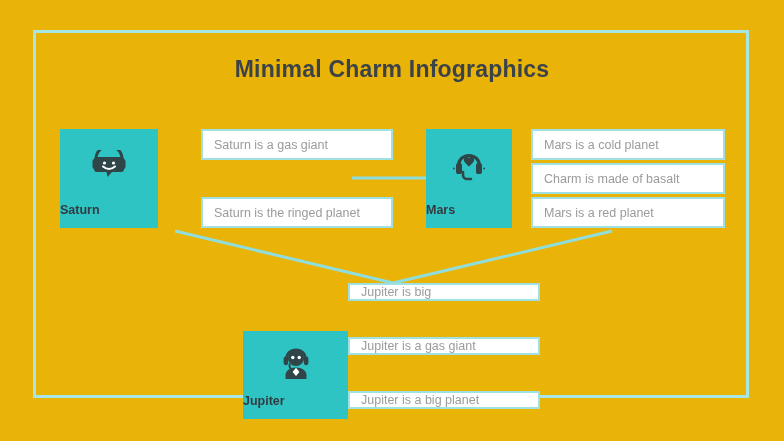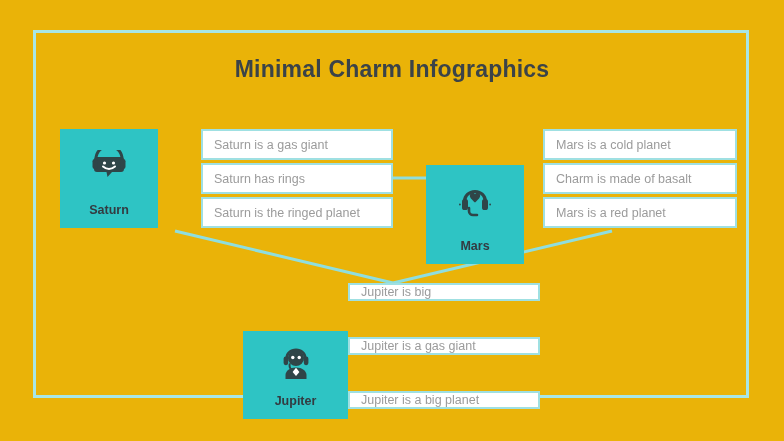--- a/index.html
+++ b/index.html
@@ -52,21 +52,20 @@
   
   .block {
     position: absolute;
     display: flex;
     align-items: stretch;
   }
   .panel {
     background: #2ec4c4;
     display: flex;
     flex-direction: column;
-    align-items: center;
     justify-content: flex-end;
     box-sizing: border-box;
     padding-bottom: 7px;
   }
   .panel-icon {
     flex: 1 1 auto;
     display: flex;
     align-items: center;
     justify-content: center;
     width: 100%;
@@ -97,21 +96,21 @@
     color: #9b9b9b;
   }
 
   
   #block-saturn { left: 60px;  top: 129px; }
   #block-saturn .panel { width: 98px;  height: 99px; }
   #block-saturn .rows  { width: 192px; height: 99px; margin-left: 43px; }
   #block-saturn .fact-row { height: 31px; width: 192px; }
 
   #block-mars { left: 426px; top: 129px; }
-  #block-mars .panel { width: 98px;  height: 99px; margin-top: 36px; }
+  #block-mars .panel { width: 86px;  height: 99px; }
   #block-mars .rows  { width: 194px; height: 99px; }
   #block-mars .fact-row { height: 31px; width: 194px; margin-left: 19px; }
 
   #block-jupiter { left: 243px; top: 283px; }
   #block-jupiter .panel { width: 105px; height: 88px; margin-top: 48px; }
   #block-jupiter .rows  { width: 192px; height: 92px; gap: 36px; }
   #block-jupiter .fact-row { height: 29px; width: 192px; }
 </style>
 </head>
 <body>
@@ -138,21 +137,20 @@
           <rect x="28.5" y="9" width="5" height="10" rx="2.2" fill="#2f4548"></rect>
           <circle cx="12.5" cy="13" r="1.6" fill="#ffffff"></circle>
           <circle cx="21.5" cy="13" r="1.6" fill="#ffffff"></circle>
           <path d="M11 16.5 q6 5 12 0" fill="none" stroke="#ffffff" stroke-width="2" stroke-linecap="round"></path>
         </svg>
       </div>
       <div class="panel-label">Saturn</div>
     </div>
     <div class="rows">
       <div class="fact-row">Saturn is a gas giant</div>
-      <div class="fact-row">Saturn has rings</div>
       <div class="fact-row">Saturn is the ringed planet</div>
     </div>
   </div>
 
   <div class="block" id="block-mars">
     <div class="panel">
       <div class="panel-icon">
         <svg width="32" height="32" viewBox="0 0 32 32">
           <path d="M16 4 c-7 0 -12 5 -12 11 v4 h3.5 v-4 c0 -4.8 3.8 -8 8.5 -8 s8.5 3.2 8.5 8 v4 h3.5 v-4 c0 -6 -5 -11 -12 -11 z" fill="#2f4548"></path>
           <rect x="3" y="13" width="6" height="11" rx="2.6" fill="#2f4548"></rect>

